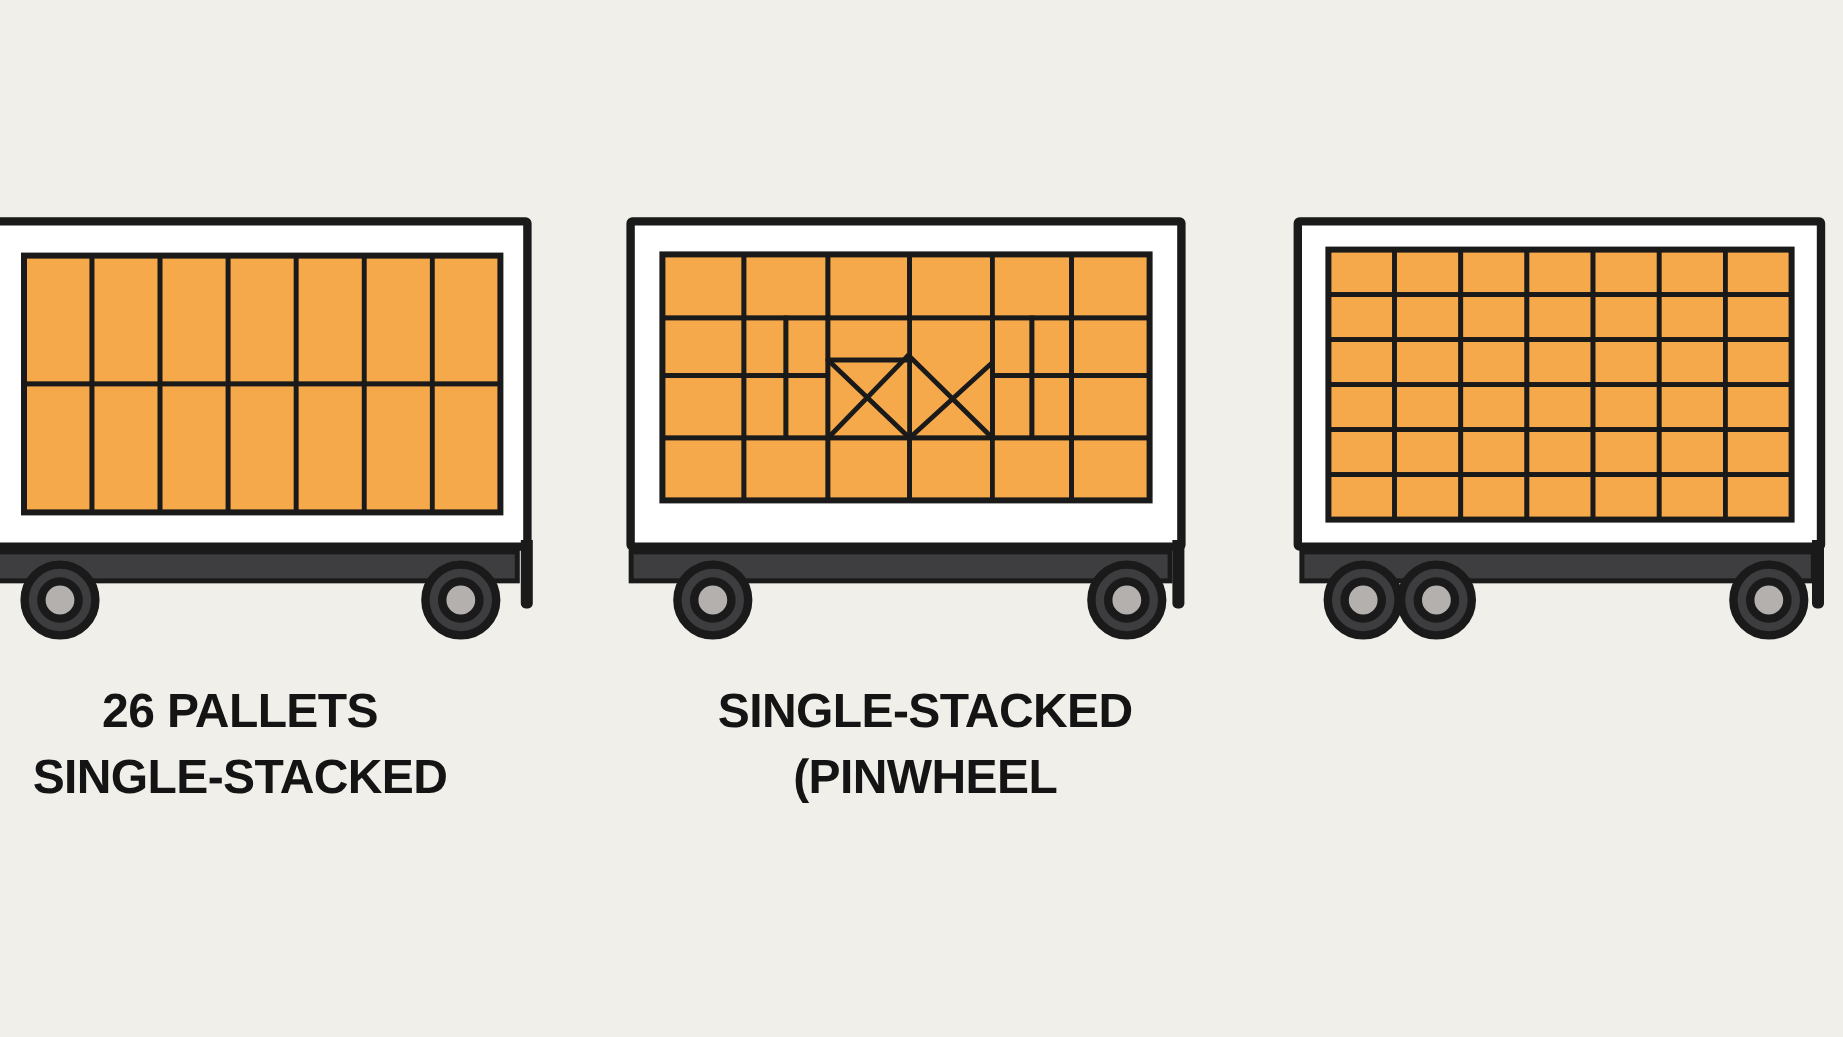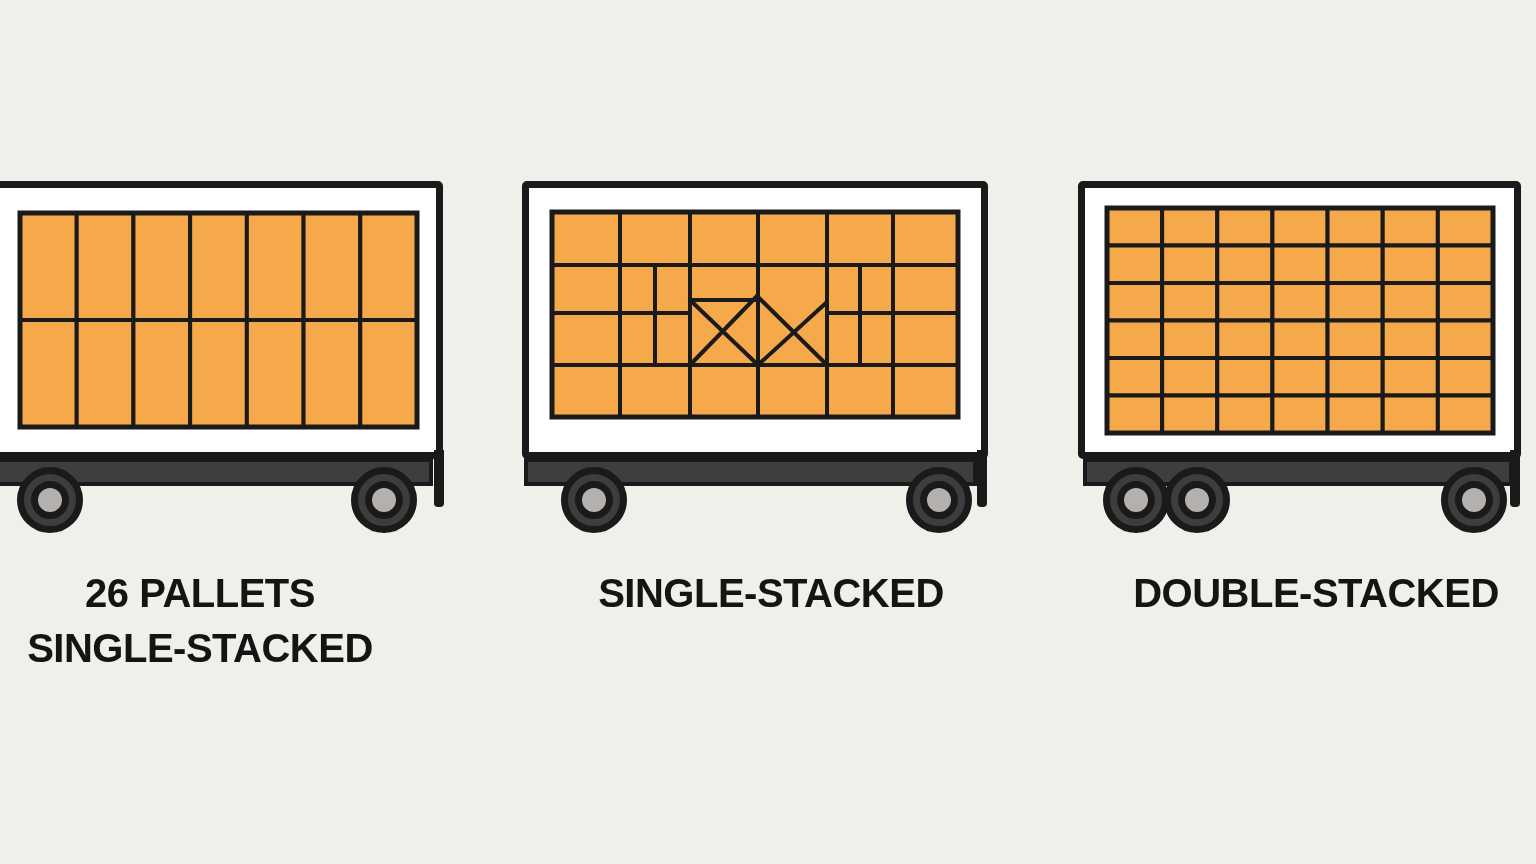--- a/index.html
+++ b/index.html
@@ -163,20 +163,21 @@
     <div class="post"></div>
     <div class="chassis"></div>
     <div class="wheel w1">
         <div class="hub"></div>
       </div>
     <div class="wheel w2">
         <div class="hub"></div>
       </div>
     <div class="caption">
       <div>SINGLE-STACKED</div>
+      <div>(PINWHEEL</div>
     </div>
   </div>
 
   <div class="trailer t3">
     <div class="body">
       <svg class="pallets" width="386" height="225" style="left: 22px; top: 20px; position: absolute;" viewBox="0 0 386 225">
           <rect x="0" y="0" width="55.142857142857146" height="37.5" fill="#F6A94A" stroke="#1A1A1A" stroke-width="4"></rect>
           <rect x="55.142857142857146" y="0" width="55.142857142857146" height="37.5" fill="#F6A94A" stroke="#1A1A1A" stroke-width="4"></rect>
           <rect x="110.28571428571429" y="0" width="55.142857142857146" height="37.5" fill="#F6A94A" stroke="#1A1A1A" stroke-width="4"></rect>
           <rect x="165.42857142857144" y="0" width="55.142857142857146" height="37.5" fill="#F6A94A" stroke="#1A1A1A" stroke-width="4"></rect>
@@ -226,17 +227,16 @@
     <div class="wheel w1">
         <div class="hub"></div>
       </div>
     <div class="wheel w2">
         <div class="hub"></div>
       </div>
     <div class="wheel w3">
         <div class="hub"></div>
       </div>
     <div class="caption">
-      <div>DOUBLE-STACKED</div>
     </div>
   </div>
 
 </div>
 
 </body></html>

